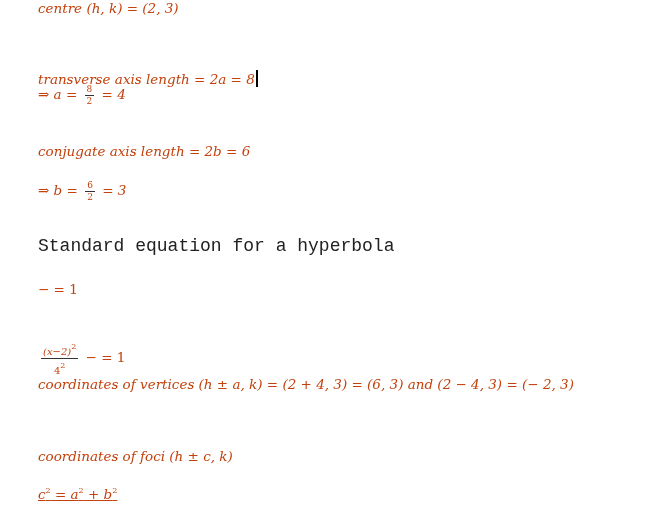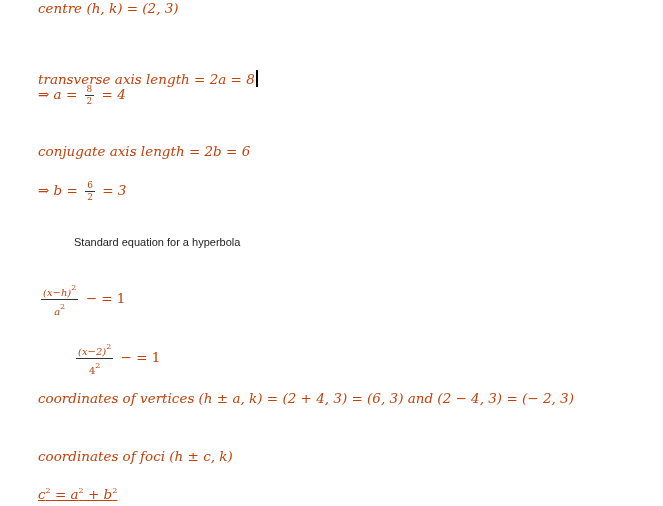--- a/index.html
+++ b/index.html
@@ -1,20 +1,20 @@
 <!DOCTYPE html>
 <html><head>
 <meta charset="utf-8">
 <style>
   html, body { margin: 0; padding: 0; background: #ffffff; }
   body { width: 663px; height: 506px; position: relative; overflow: hidden; color: #222; }
   .line { position: absolute; left: 38px; white-space: nowrap; }
   .math { font-family: "DejaVu Serif", serif; font-style: italic; font-size: 13.5px; color: #c2410c; }
   .up { font-style: normal; }
-  .text { font-family: Liberation Sans, sans-serif; font-size: 11px; color: #222; margin-left: 36px; }
+  .text { font-family: Liberation Mono, monospace; font-size: 18px; color: #222; }
   .frac { display: inline-block; vertical-align: middle; text-align: center; margin: 0 3px; }
   .frac .num, .frac .den { display: block; font-size: 9px; line-height: 11px; padding: 0 2px; }
   .frac .num { border-bottom: 1px solid #333; }
   .frac.big .num, .frac.big .den { font-size: 10px; line-height: 13px; }
   .sup { font-size: 8px; vertical-align: 6px; font-style: normal; }
   .cursor { display: inline-block; width: 2px; height: 17px; background: #000; vertical-align: -3px; margin-left: 1px; }
 </style>
 </head>
 <body>
 
@@ -36,32 +36,31 @@
 
 <div class="line math" style="top:180px;">
   <span>⇒ b = </span><span class="frac up"><span class="num">6</span><span class="den">2</span></span><span> = 3</span>
 </div>
 
 <div class="line text" style="top:236px;">
   <span>Standard equation for a hyperbola</span>
 </div>
 
 <div class="line math" style="top:281px;">
-  <span class="frac big"><span class="num"><span>(x−h)</span><span class="sup">2</span></span><span class="den"><span>a</span><span class="sup">2</span></span></span>
   <span class="up">−</span>
   <span class="up">= 1</span>
 </div>
 
-<div class="line math" style="top:340px;margin-left:35px;">
+<div class="line math" style="top:340px;">
   <span class="frac big"><span class="num"><span>(x−2)</span><span class="sup">2</span></span><span class="den up"><span>4</span><span class="sup">2</span></span></span>
   <span class="up">−</span>
   <span class="up">= 1</span>
 </div>
 
-<div class="line math" style="top:390px;">
+<div class="line math" style="top:376px;">
   <span>coordinates of vertices (h ± a, k) = (2 + 4, 3) = (6, 3) and (2 − 4, 3) = (− 2, 3)</span>
 </div>
 
 <div class="line math" style="top:440px;margin-top:8px;">
   <span>coordinates of foci (h ± c, k)</span>
 </div>
 
 <div class="line math" style="top:486px;text-decoration:underline;">
   <span>c</span><span class="sup">2</span><span> = a</span><span class="sup">2</span><span> + b</span><span class="sup">2</span>
 </div>

